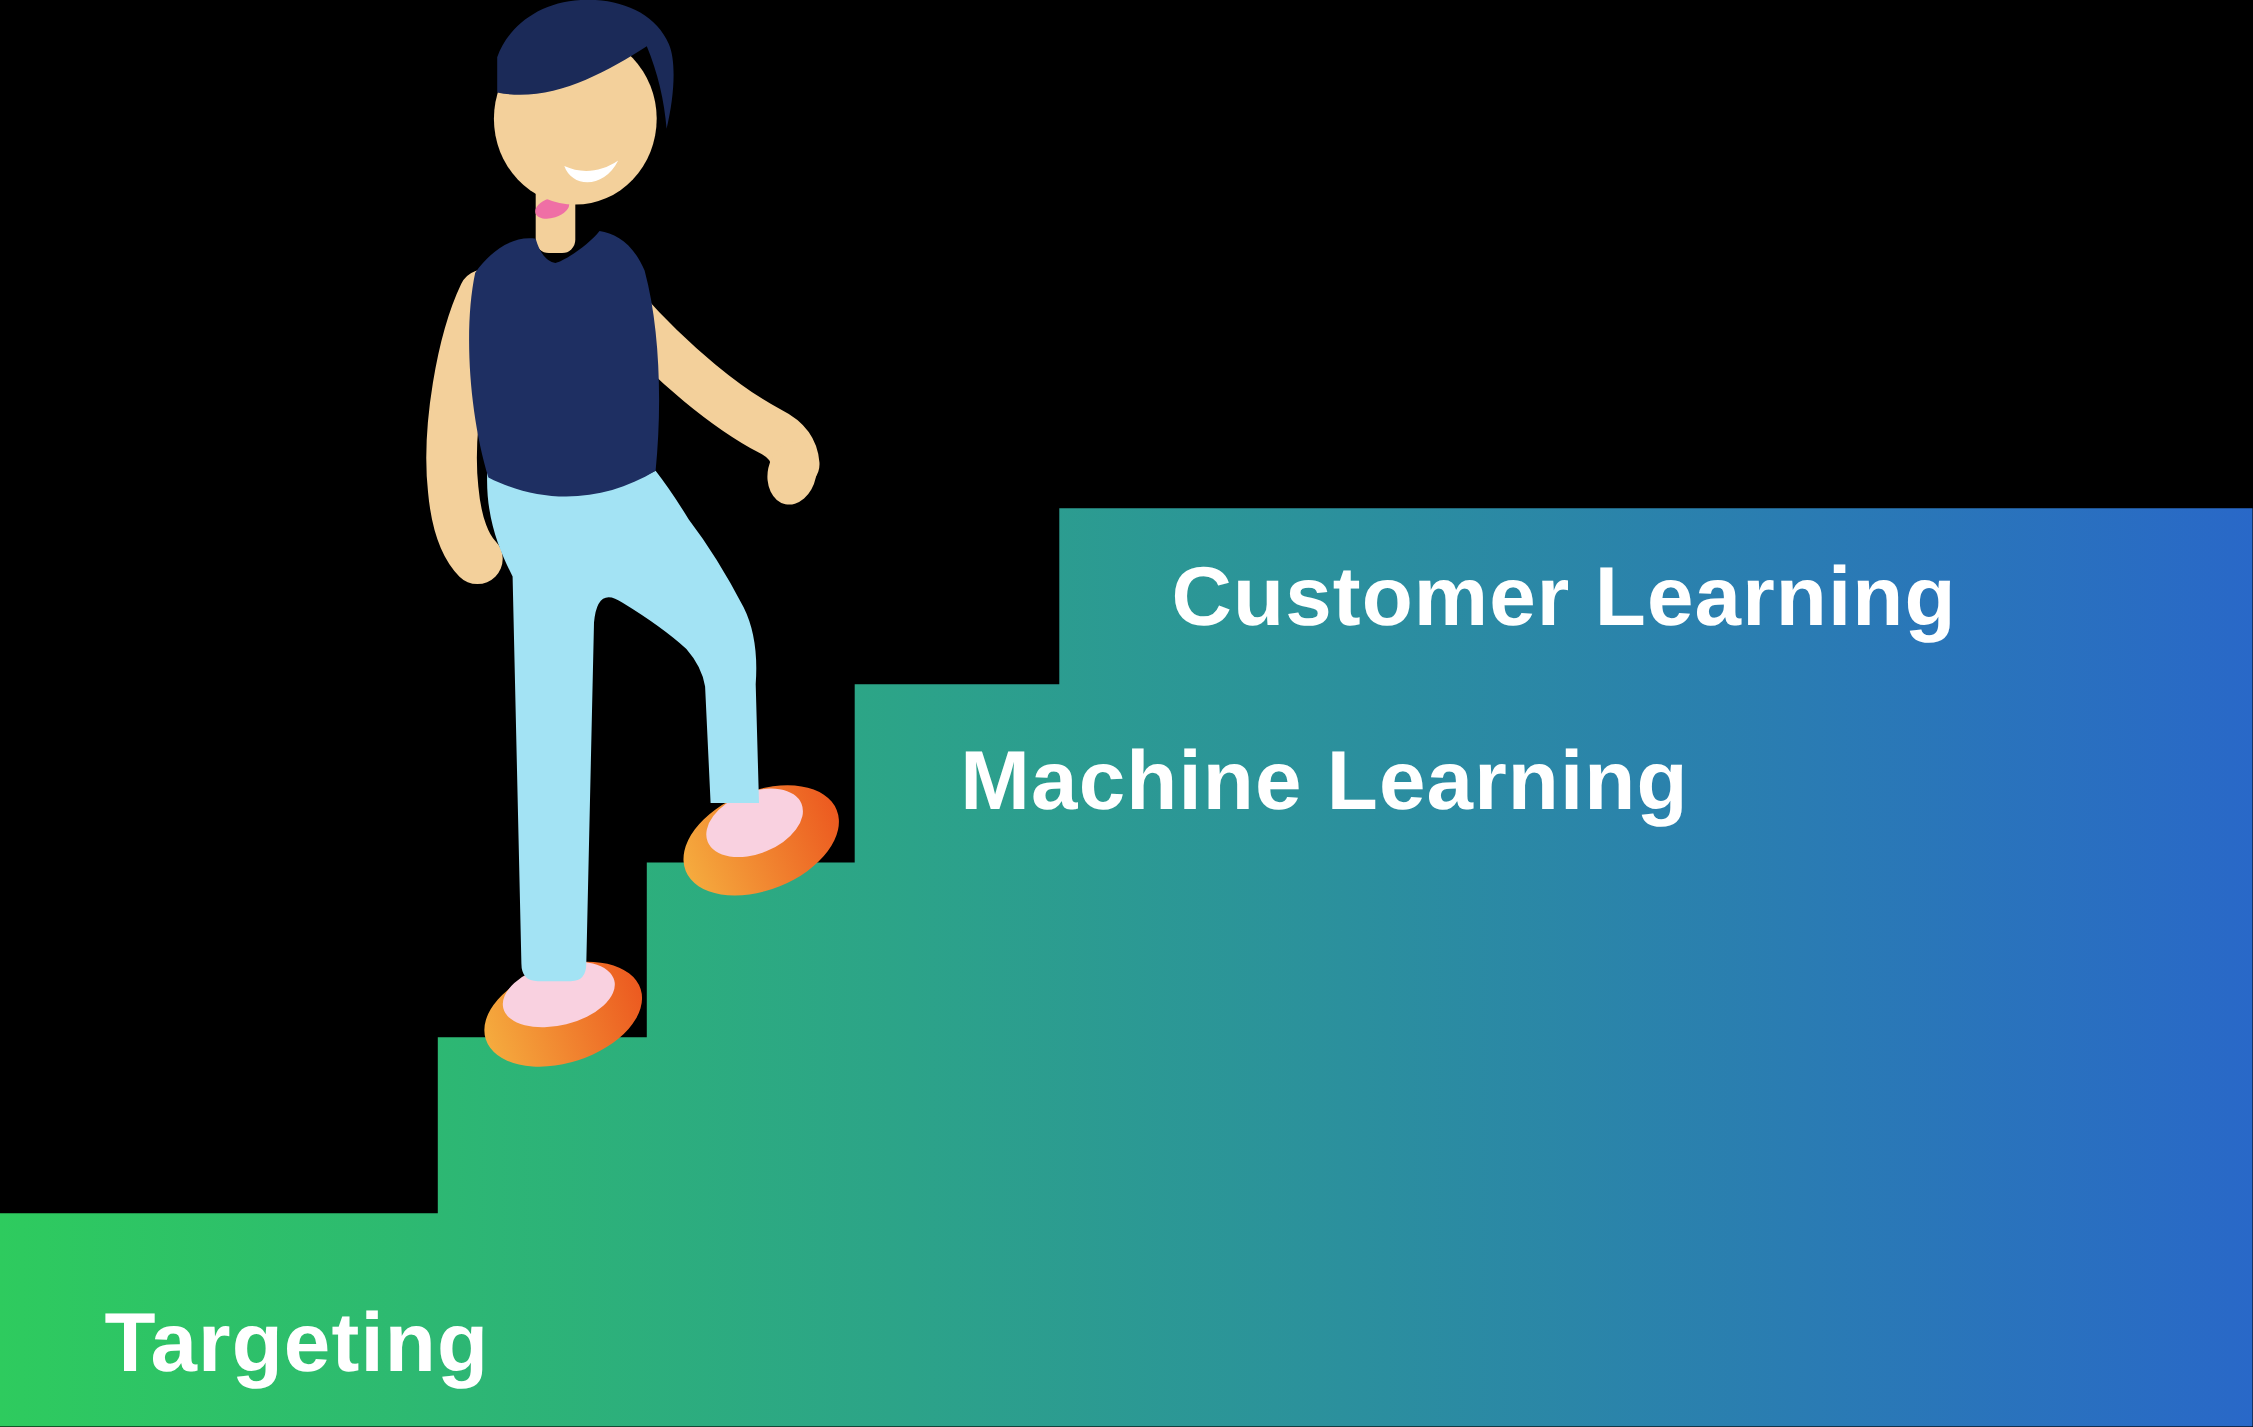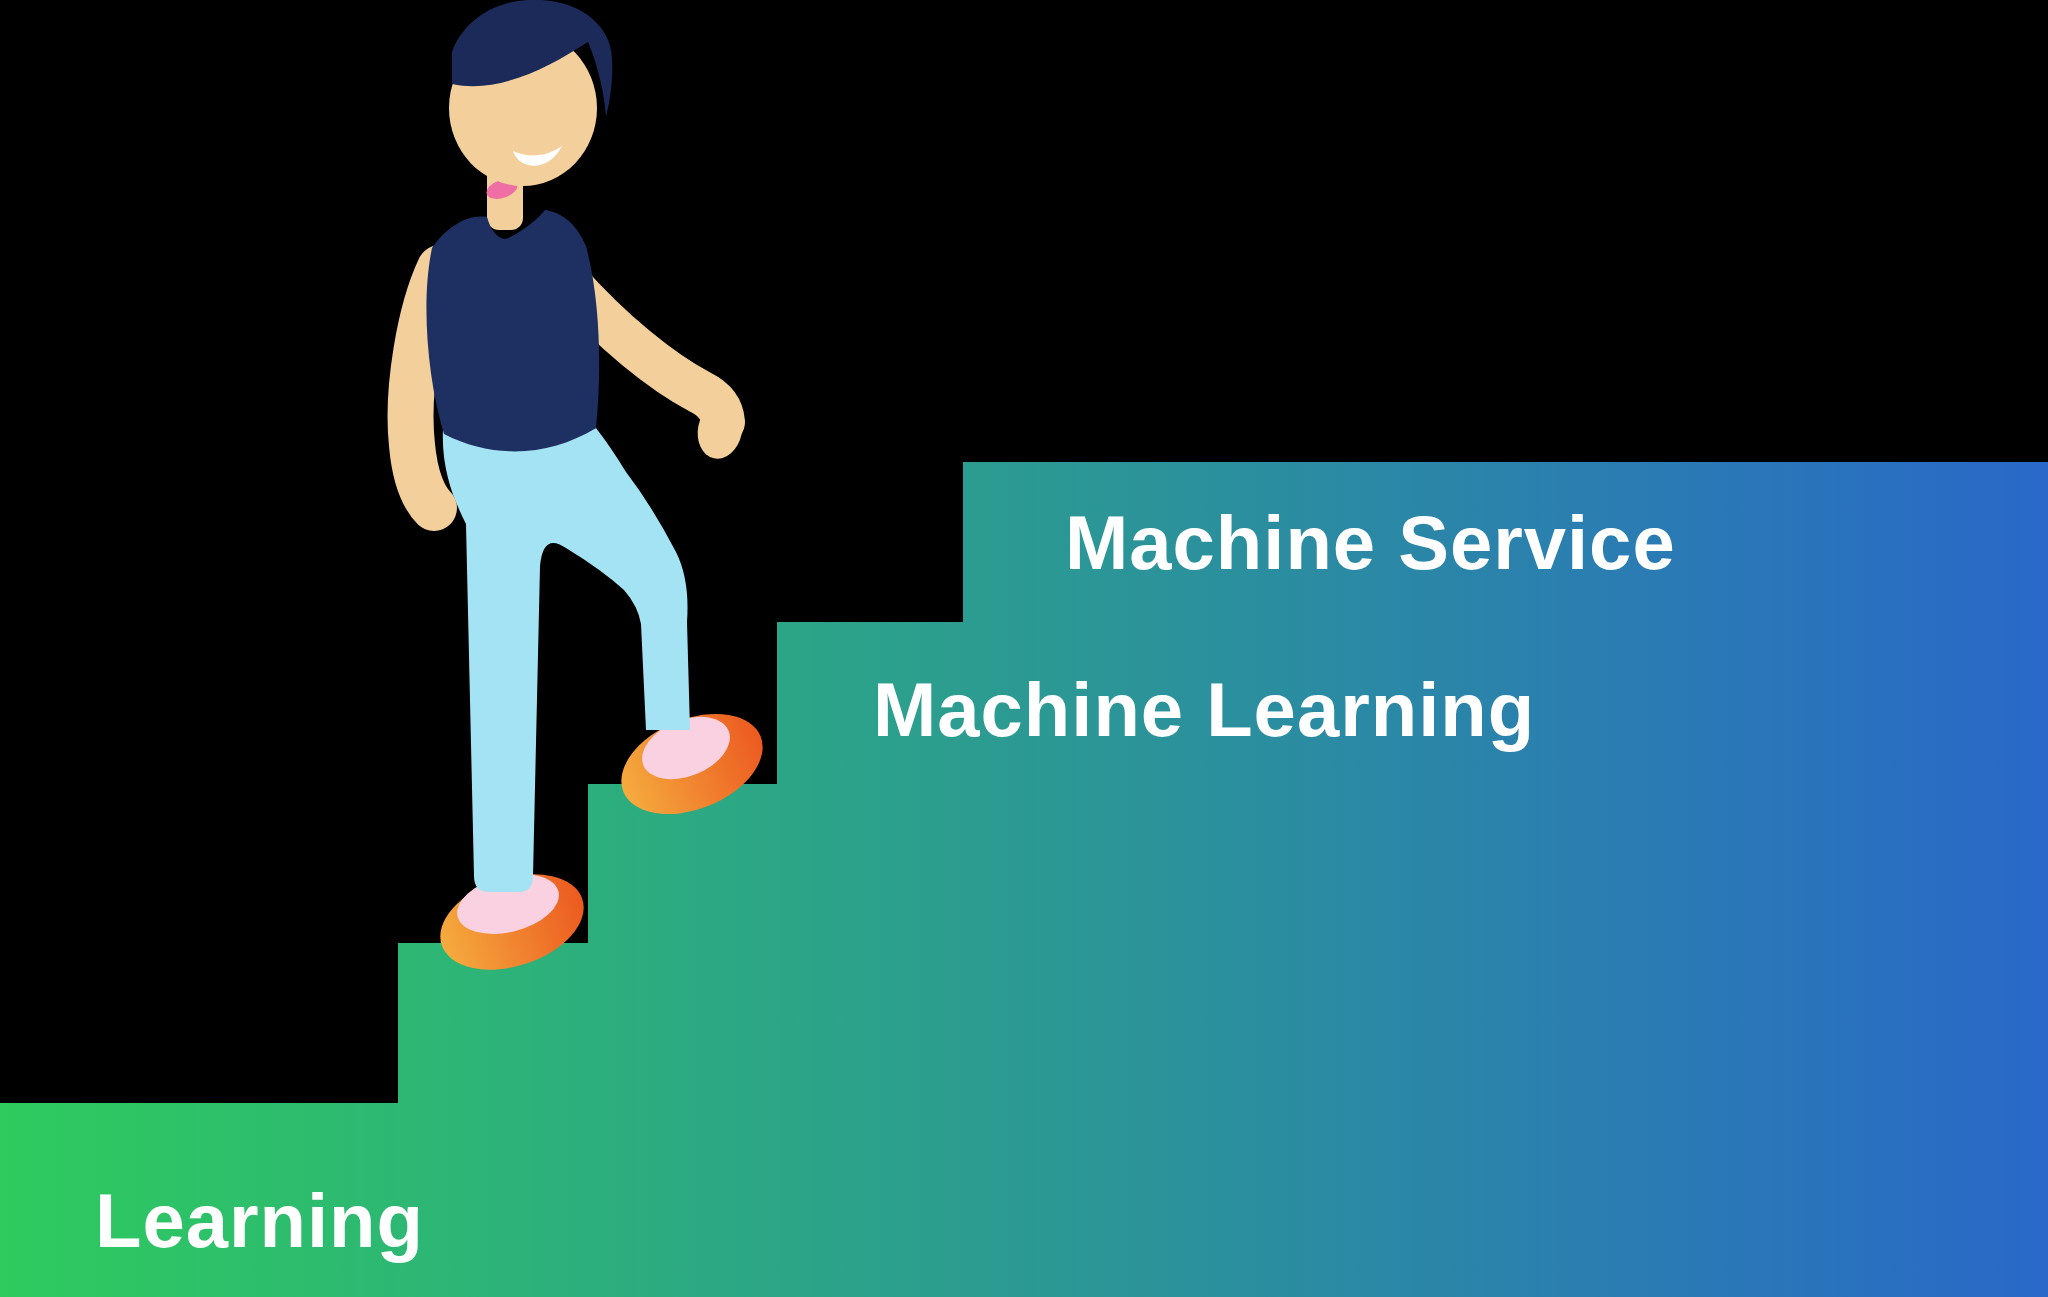--- a/index.html
+++ b/index.html
@@ -89,17 +89,17 @@
     <path d="M 513 151 C 520 171 549 172 562 146 C 546 157 528 158 513 151 Z" fill="#ffffff"></path>
 
     <path d="M 452 84
              C 498 94 548 68 588 42
              C 598 66 604 92 606 117
              C 613 88 615 56 608 40
              C 596 12 564 -2 528 0
              C 490 2 462 24 452 52 Z" fill="#1b2a58"></path>
   </svg>
 
-  <div class="step-label label-targeting">Learning</div>
+  <div class="step-label label-targeting">Targeting</div>
   <div class="step-label label-machinelearning">Machine Learning</div>
-  <div class="step-label label-customerservice">Machine Service</div>
+  <div class="step-label label-customerservice">Customer Learning</div>
 
 </div>
 
 </body></html>

